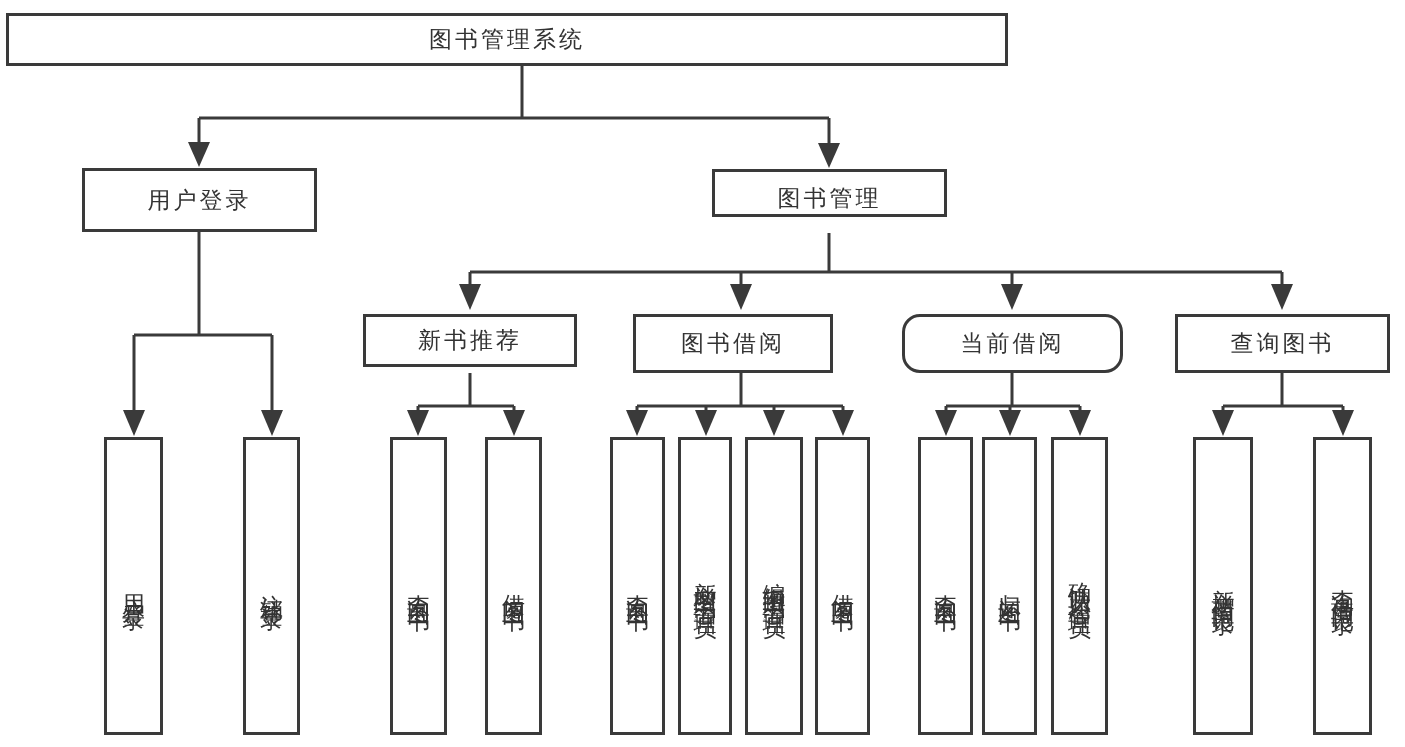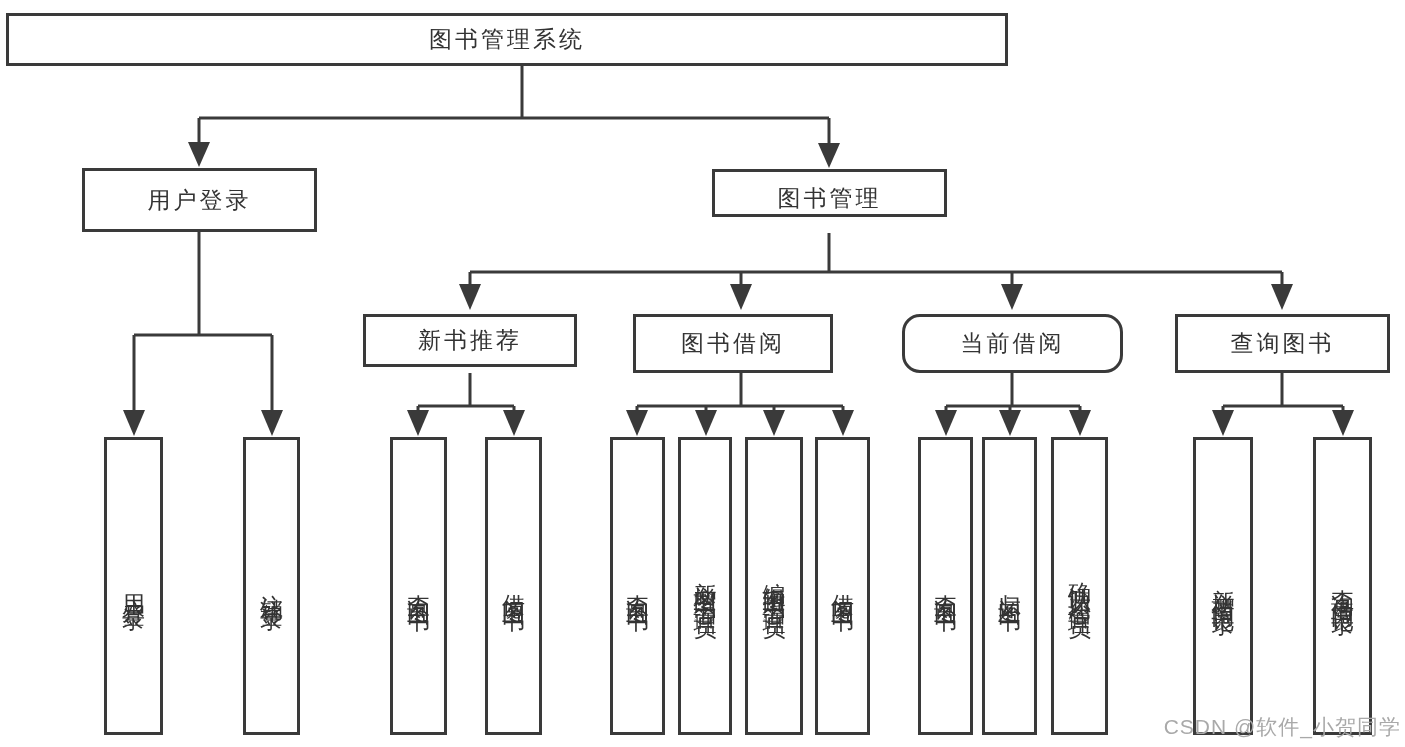--- a/index.html
+++ b/index.html
@@ -148,15 +148,14 @@
     <span>确认归还（管理员）</span>
   </div>
 
   <div class="node leaf" style="left:1193px;top:437px;width:60px;height:298px;">
     <span>新增借阅记录</span>
   </div>
   <div class="node leaf" style="left:1313px;top:437px;width:59px;height:298px;">
     <span>查询借阅记录</span>
   </div>
 
-  <div class="watermark">CSDN @软件_小贺同学</div>
 
 </div>
 
 </body></html>

